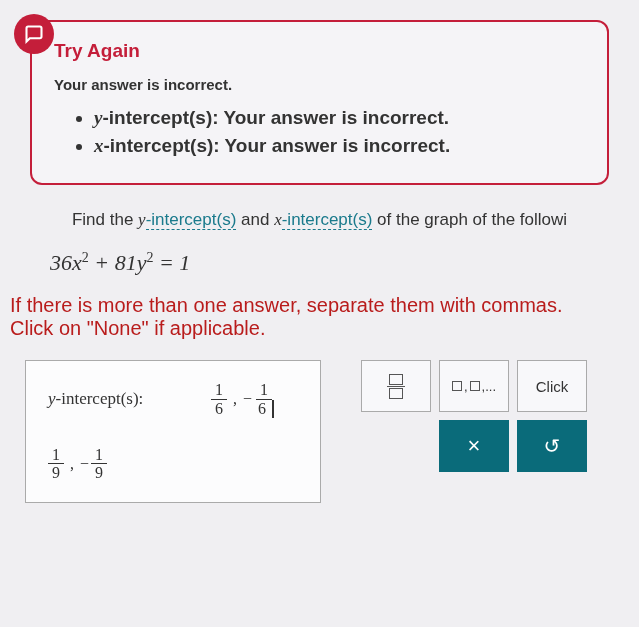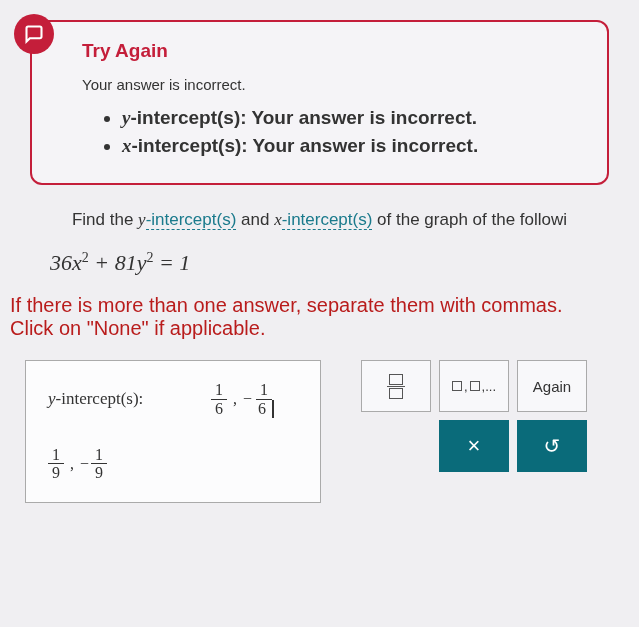--- a/index.html
+++ b/index.html
@@ -8,21 +8,21 @@
       background: #f0eff2;
       width: 639px;
       height: 627px;
       overflow: hidden;
       color: #333;
     }
     .feedback-box {
       border: 2px solid #c41e3a;
       border-radius: 12px;
       margin: 20px 30px 25px 30px;
-      padding: 18px 20px 20px 50px;
+      padding: 18px 20px 20px 22px;
       position: relative;
       background: #f5f4f7;
     }
     .feedback-icon {
       position: absolute;
       left: -18px;
       top: -8px;
       width: 40px;
       height: 40px;
       border-radius: 50%;
@@ -33,21 +33,21 @@
     }
     .feedback-icon svg { width: 20px; height: 20px; }
     .try-again {
       color: #c41e3a;
       font-weight: bold;
       font-size: 19px;
       margin-bottom: 14px;
     }
     .incorrect-msg {
       font-size: 15px;
-      font-weight: 400;
+      font-weight: 700;
       color: #333;
       margin-bottom: 14px;
     }
     .bullets {
       padding-left: 40px;
       font-size: 19px;
       color: #333;
     }
     .bullets li {
       margin-bottom: 6px;
@@ -223,18 +223,18 @@
     <div class="tool-btn">
       <div class="tool-frac">
           <div class="tbox"></div>
           <div class="tline"></div>
           <div class="tbox"></div>
         </div>
     </div>
     <div class="tool-btn">
       <div class="tool-list"><span class="sq"></span>,<span class="sq"></span><span>,...</span></div>
     </div>
-    <div class="tool-btn">Again</div>
+    <div class="tool-btn">Click</div>
     <div style="grid-column:1/2"></div>
     <div class="tool-btn dark" style="font-size:22px">×</div>
     <div class="tool-btn dark" style="font-size:20px">↺</div>
   </div>
 </div>
 
 </body></html>

